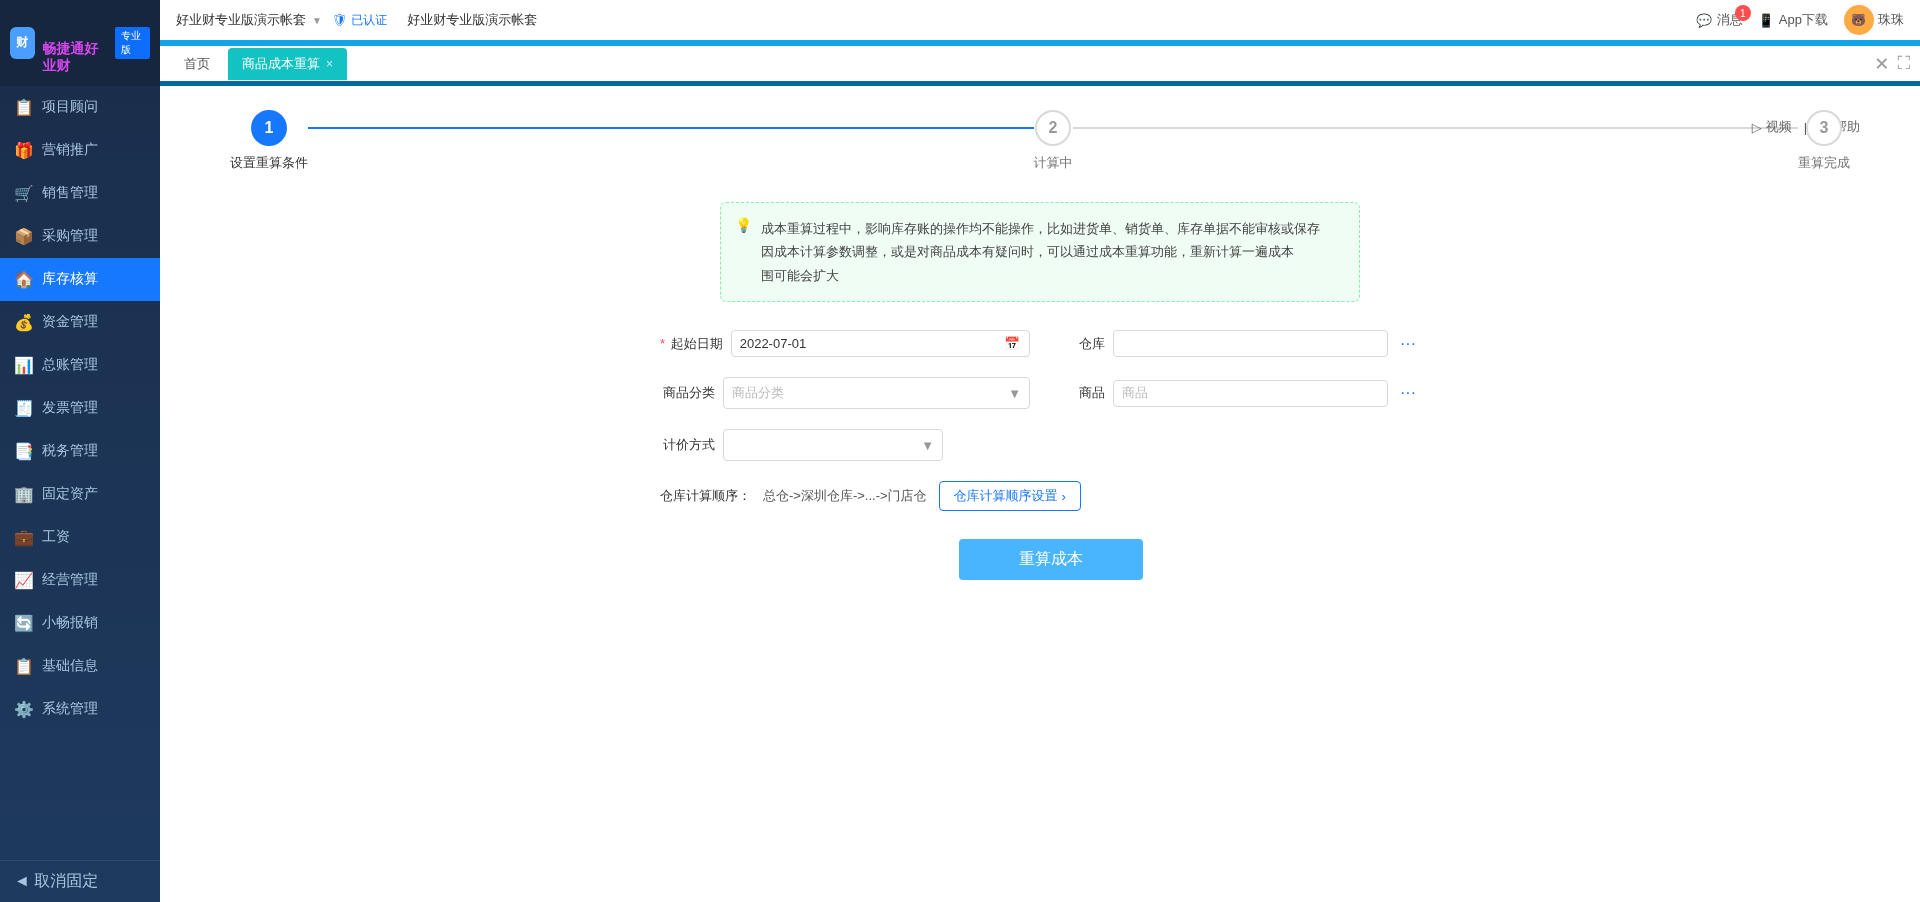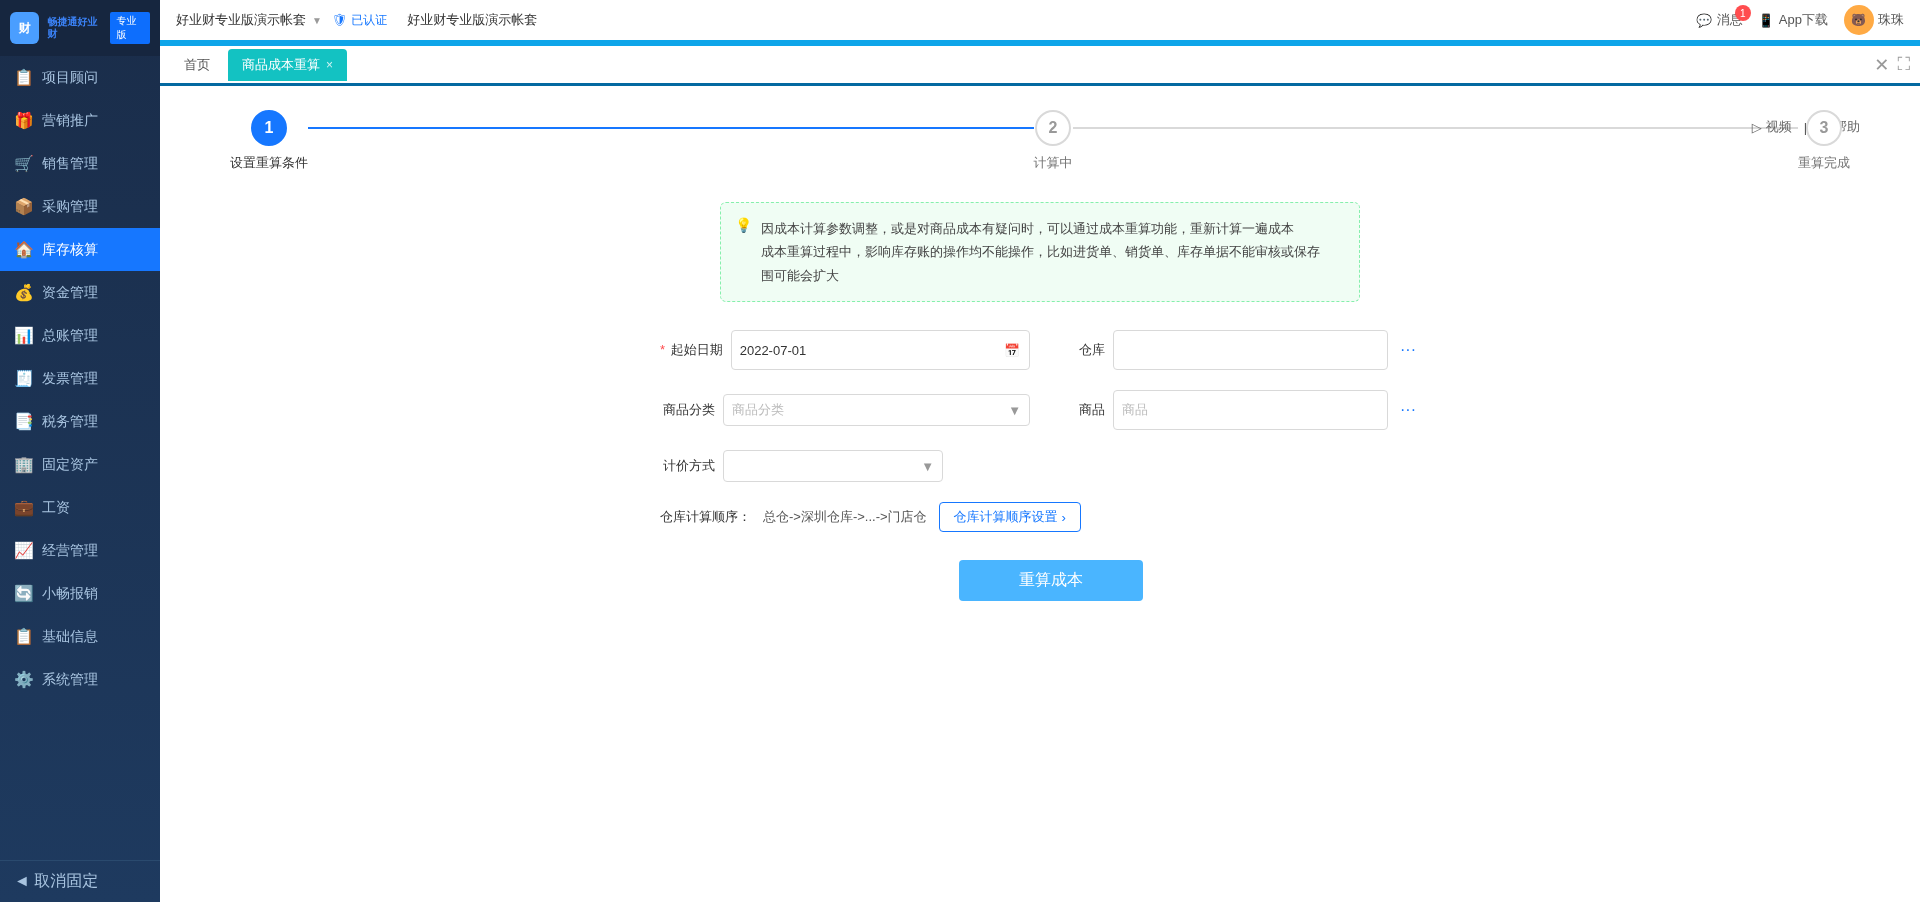--- a/index.html
+++ b/index.html
@@ -23,21 +23,21 @@
       gap: 8px;
     }
     .sidebar-logo-icon {
       width: 32px;
       height: 32px;
       background: #4a9eff;
       border-radius: 6px;
       display: flex; align-items: center; justify-content: center;
       color: white; font-size: 12px; font-weight: bold;
     }
-    .sidebar-logo-text { color: #3b82f6; font-size: 10px; font-weight: bold; line-height: 1.2; }
+    .sidebar-logo-text { color: #d946ef; font-size: 14px; font-weight: bold; line-height: 1.2; margin-top: 28px; }
     .sidebar-edition {
       background: #0d6efd;
       color: white;
       font-size: 10px;
       padding: 2px 6px;
       border-radius: 2px;
       margin-left: auto;
     }
     .sidebar-scroll {
       flex: 1;
@@ -119,21 +119,21 @@
       font-size: 12px; color: white;
     }
 
     
     .tab-bar {
       background: white;
       height: 40px;
       display: flex;
       align-items: center;
       padding: 0 10px;
-      border-bottom: 3px solid #0369a1;
+      border-bottom: 5px solid #0369a1;
       gap: 4px;
     }
     .tab-item {
       height: 32px;
       padding: 0 14px;
       display: flex; align-items: center; gap: 6px;
       font-size: 13px;
       cursor: pointer;
       border-radius: 4px 4px 0 0;
       color: #555;
@@ -253,21 +253,21 @@
     .form-label {
       color: #333;
       font-size: 13px;
       white-space: nowrap;
       min-width: 55px;
       text-align: right;
     }
     .required-star { color: #ff4d4f; margin-right: 2px; }
     .form-input {
       flex: 1;
-      height: 40px;
+      height: 27px;
       border: 1px solid #d9d9d9;
       border-radius: 4px;
       padding: 4px 8px;
       font-size: 13px;
       color: #333;
       display: flex; align-items: center; justify-content: space-between;
       background: white;
       cursor: pointer;
     }
     .form-input-text { color: #333; font-size: 13px; }
@@ -490,22 +490,22 @@
         <div class="steps-helper-item">
           <span>⊙</span>
           <span>帮助</span>
         </div>
       </div>
     </div>
 
     <div class="notice-box">
       <span class="notice-icon">💡</span>
       <div class="notice-text">
+        <div>成本重算过程中，影响库存账的操作均不能操作，比如进货单、销货单、库存单据不能审核或保存</div>
         <div>因成本计算参数调整，或是对商品成本有疑问时，可以通过成本重算功能，重新计算一遍成本</div>
-        <div>成本重算过程中，影响库存账的操作均不能操作，比如进货单、销货单、库存单据不能审核或保存</div>
         <div>围可能会扩大</div>
       </div>
     </div>
 
     <div class="form-container">
 
       <div class="form-row">
         <div class="form-group">
           <span class="form-label">
             <span class="required-star">*</span>

